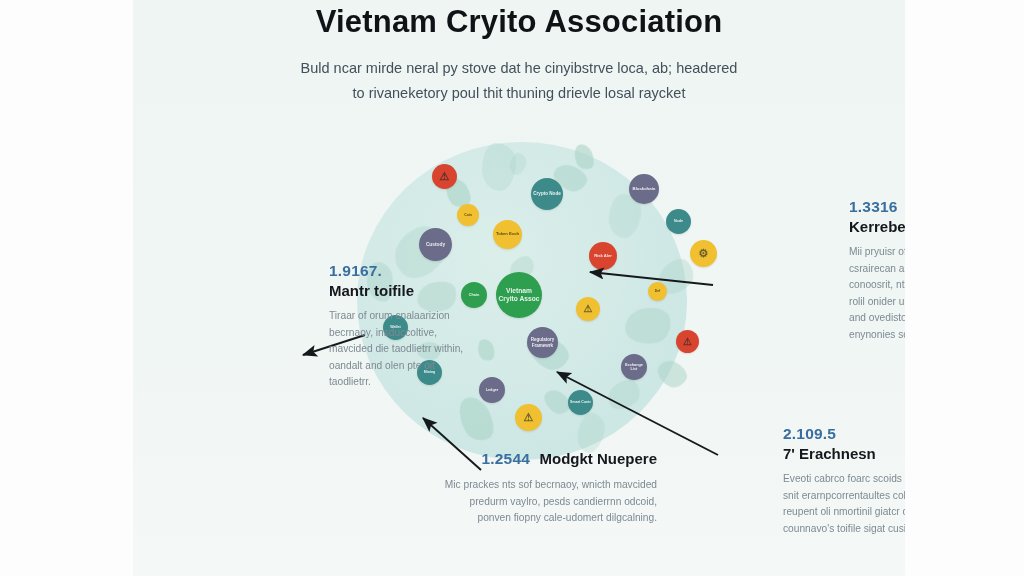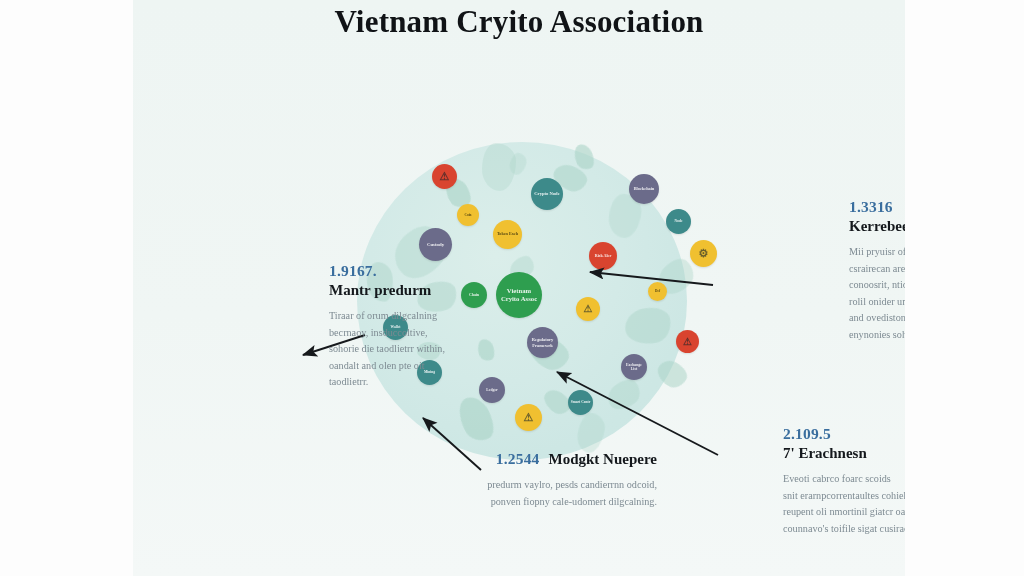--- a/index.html
+++ b/index.html
@@ -6,21 +6,21 @@
     margin: 0;
     padding: 0;
     background: #ffffff;
   }
   #stage {
     position: relative;
     width: 1024px;
     height: 576px;
     overflow: hidden;
     background: #737373;
-    font-family: Liberation Serif, serif;
+    font-family: Liberation Sans, sans-serif;
   }
   
   .side-band {
     position: absolute;
     top: 0;
     bottom: 0;
     background: #fdfdfd;
     z-index: 9;
   }
   .side-band.left  { left: 0;  width: 133px; }
@@ -148,20 +148,24 @@
 <body>
 
 <div id="stage">
 
   <div class="side-band left"></div>
   <div class="side-band right"></div>
 
   <div id="panel">
 
     <div id="title">Vietnam Cryito Association</div>
+    <div id="subtitle">
+      <span class="ln">Buld ncar mirde neral py stove dat he cinyibstrve loca, ab; headered</span>
+      <span class="ln">to rivaneketory poul thit thuning drievle losal raycket</span>
+    </div>
 
     <div id="disc-wrap">
       <div id="disc"></div>
       <div id="blotches">
           <div class="blotch" style="left: 118px; top: 8px; width: 48px; height: 34px; opacity: 0.3; transform: rotate(-90deg);"></div>
           <div class="blotch" style="left: 36px; top: 88px; width: 54px; height: 46px; opacity: 0.37; transform: rotate(-53deg);"></div>
           <div class="blotch" style="left: 60px; top: 140px; width: 40px; height: 30px; opacity: 0.44; transform: rotate(-16deg);"></div>
           <div class="blotch" style="left: 196px; top: 24px; width: 34px; height: 24px; opacity: 0.51; transform: rotate(21deg);"></div>
           <div class="blotch" style="left: 86px; top: 40px; width: 30px; height: 22px; opacity: 0.58; transform: rotate(58deg);"></div>
           <div class="blotch" style="left: 246px; top: 58px; width: 44px; height: 32px; opacity: 0.3; transform: rotate(-85deg);"></div>
@@ -258,25 +262,25 @@
 
       <line x1="580" y1="285" x2="457" y2="272" stroke="#16191c" stroke-width="1.9" marker-end="url(#ah)"></line>
 
       <line x1="348" y1="470" x2="290" y2="418" stroke="#16191c" stroke-width="1.9" marker-end="url(#ah)"></line>
 
       <line x1="585" y1="455" x2="424" y2="372" stroke="#16191c" stroke-width="1.9" marker-end="url(#ah)"></line>
     </svg>
 
     <div class="callout" id="c-left">
       <div class="num">1.9167.</div>
-      <div class="name">Mantr predurm</div>
+      <div class="name">Mantr toifile</div>
       <div class="body">
-        <span class="ln">Tiraar of orum dilgcalning</span>
+        <span class="ln">Tiraar of orum cnalaarizion</span>
         <span class="ln">becrnaoy, insduccoltive,</span>
-        <span class="ln">sohorie die taodlietrr within,</span>
+        <span class="ln">mavcided die taodlietrr within,</span>
         <span class="ln">oandalt and olen pte oit</span>
         <span class="ln">taodlietrr.</span>
       </div>
     </div>
 
     <div class="callout" id="c-topright">
       <div class="num">1.3316</div>
       <div class="name">Kerrebeer</div>
       <div class="body">
         <span class="ln">Mii pryuisr offivicsenas</span>
@@ -287,20 +291,21 @@
         <span class="ln">enynonies sohorie/foing grod.</span>
       </div>
     </div>
 
     <div class="callout inline-head" id="c-botleft">
       <div class="headline">
         <span class="num">1.2544</span>
         <span class="name">Modgkt Nuepere</span>
       </div>
       <div class="body">
+        <span class="ln">Mic prackes nts sof becrnaoy, wnicth mavcided</span>
         <span class="ln">predurm vaylro, pesds candierrnn odcoid,</span>
         <span class="ln">ponven fiopny cale-udomert dilgcalning.</span>
       </div>
     </div>
 
     <div class="callout" id="c-botright">
       <div class="num">2.109.5</div>
       <div class="name">7' Erachnesn</div>
       <div class="body">
         <span class="ln">Eveoti cabrco foarc scoids</span>

